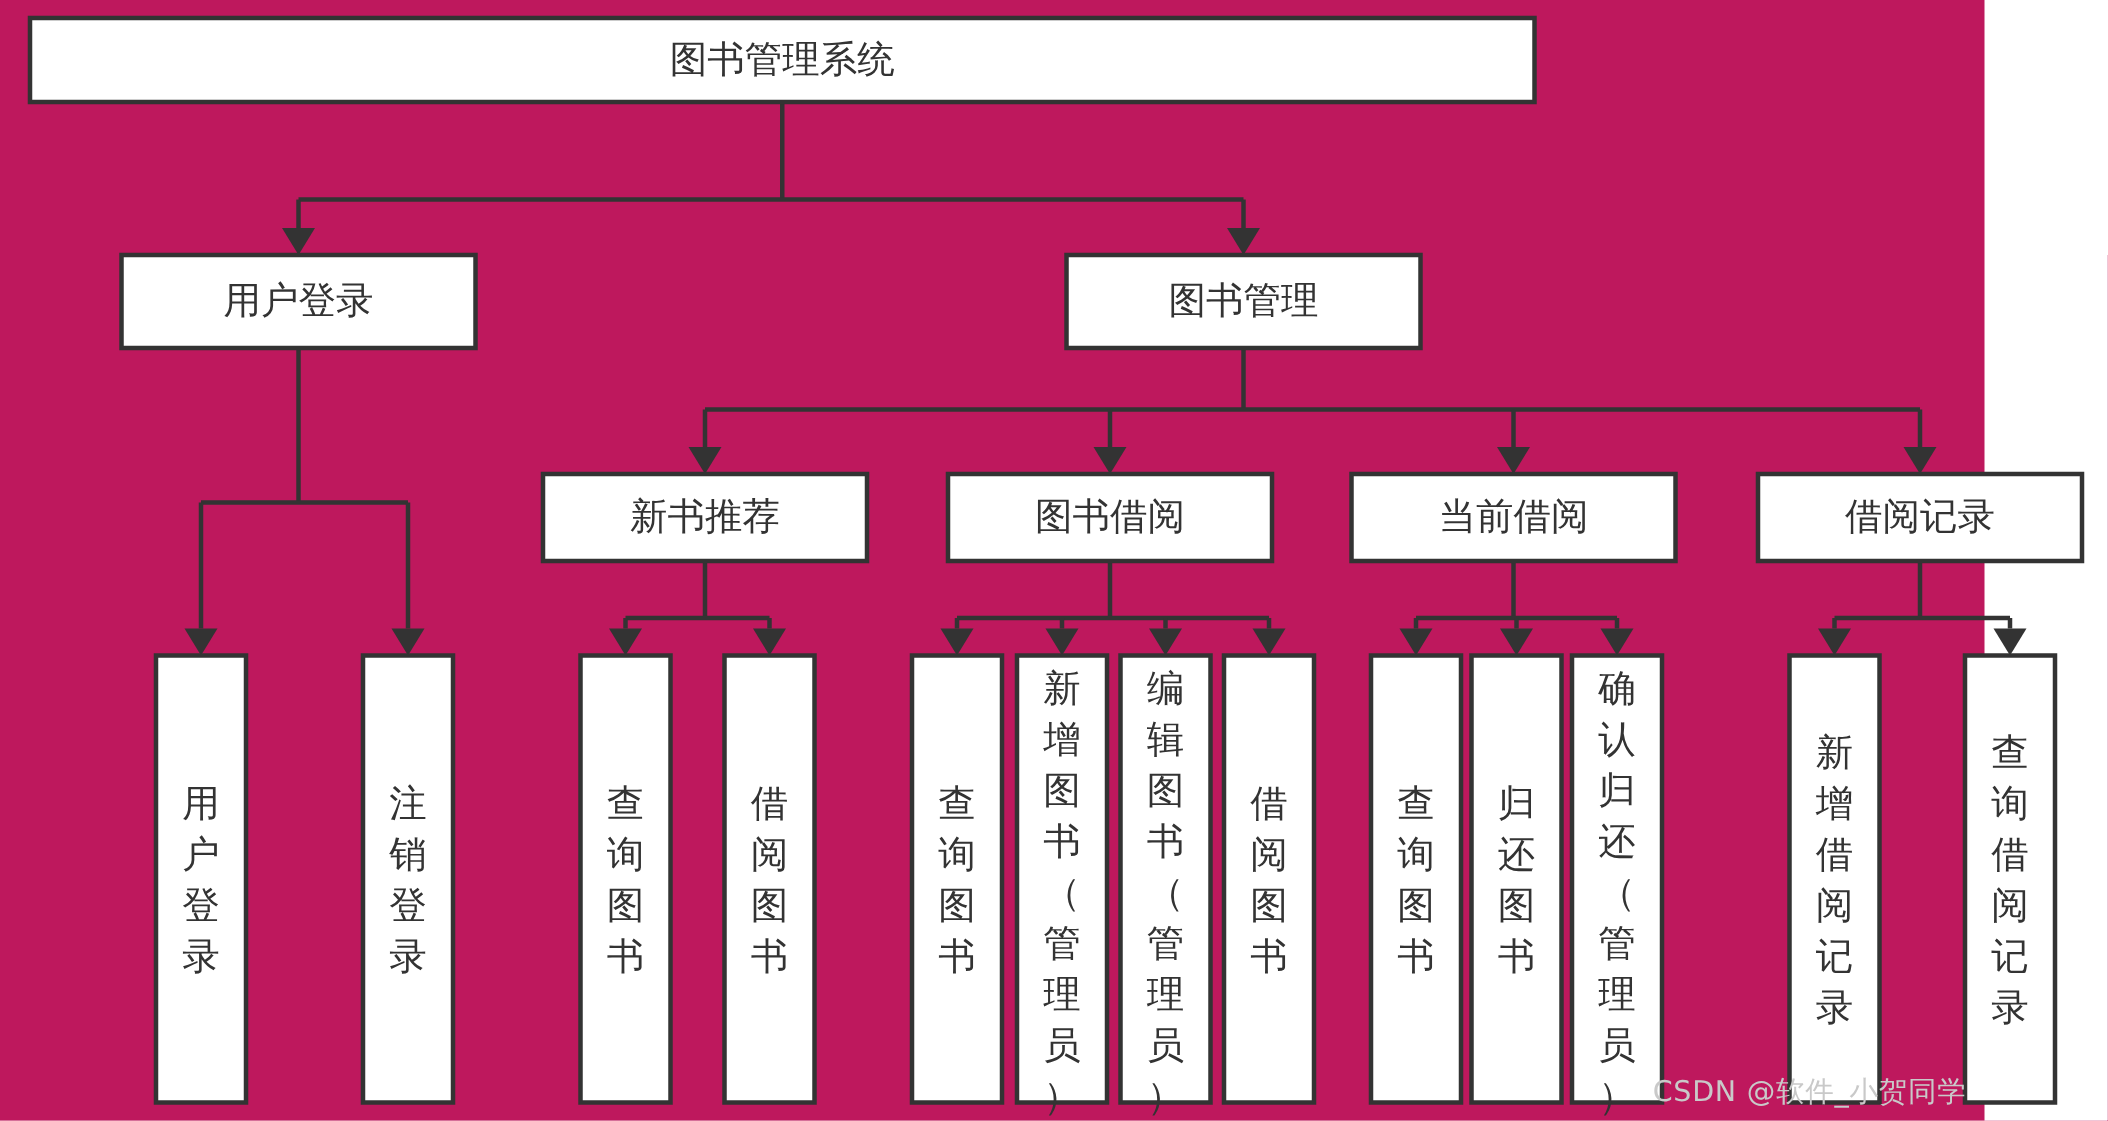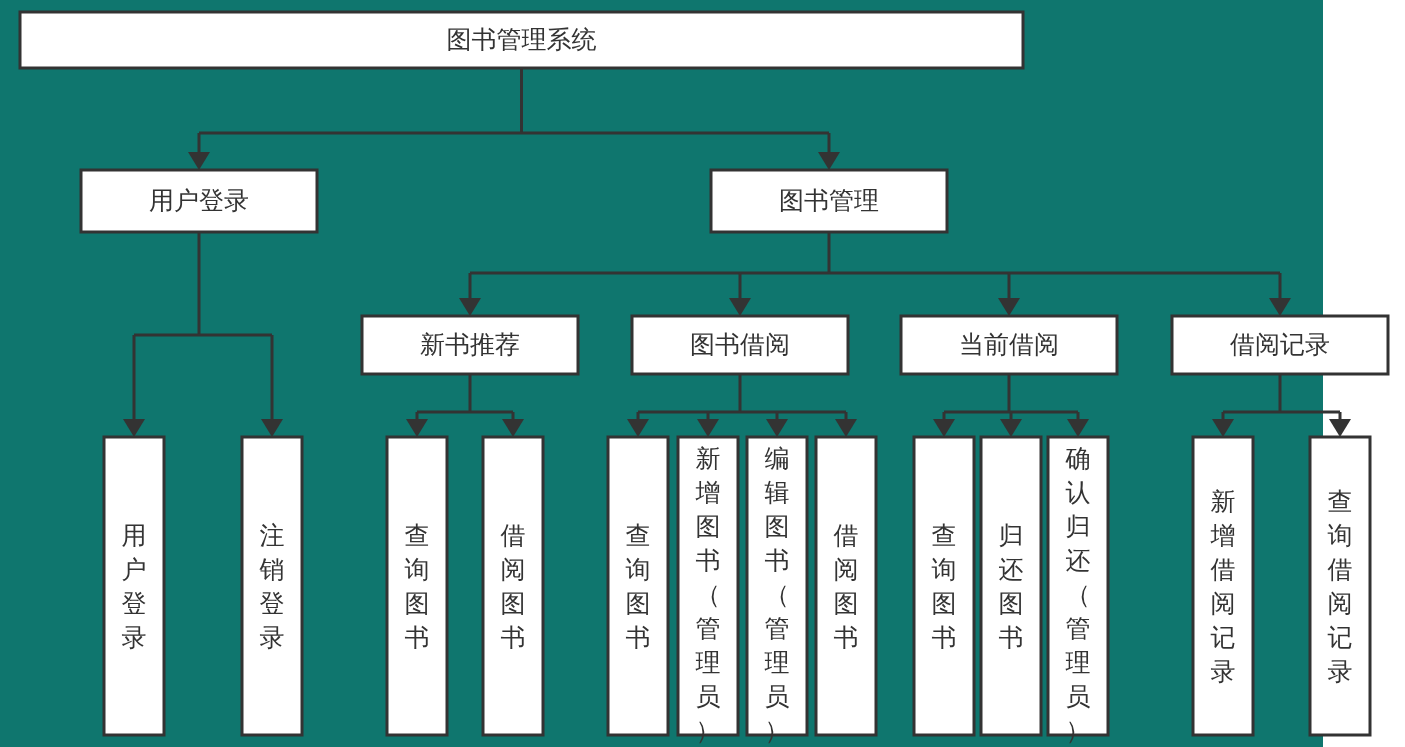--- a/index.html
+++ b/index.html
@@ -10,21 +10,21 @@
   body {
     width: 1405px;
     height: 747px;
     font-family: "DejaVu Sans", "Liberation Sans", sans-serif;
     overflow: hidden;
   }
   #diagram-root {
     position: relative;
     width: 1323px;
     height: 747px;
-    background: #0f766e;
+    background: #be185d;
   }
   svg#flowchart {
     position: absolute;
     left: 0;
     top: 0;
     width: 1405px;
     height: 747px;
     display: block;
   }
   .node-box {
@@ -216,13 +216,14 @@
         <g>
           <rect x="1193" y="437" width="60" height="298" class="node-box"></rect>
           <text x="1223" class="node-label-vert" y="510"><tspan x="1223" dy="0">新</tspan><tspan x="1223" dy="34">增</tspan><tspan x="1223" dy="34">借</tspan><tspan x="1223" dy="34">阅</tspan><tspan x="1223" dy="34">记</tspan><tspan x="1223" dy="34">录</tspan></text>
         </g>
         <g>
           <rect x="1310" y="437" width="60" height="298" class="node-box"></rect>
           <text x="1340" class="node-label-vert" y="510"><tspan x="1340" dy="0">查</tspan><tspan x="1340" dy="34">询</tspan><tspan x="1340" dy="34">借</tspan><tspan x="1340" dy="34">阅</tspan><tspan x="1340" dy="34">记</tspan><tspan x="1340" dy="34">录</tspan></text>
         </g>
       </g>
   </svg>
+  <div class="watermark">CSDN @软件_小贺同学</div>
 </div>
 
 </body></html>

